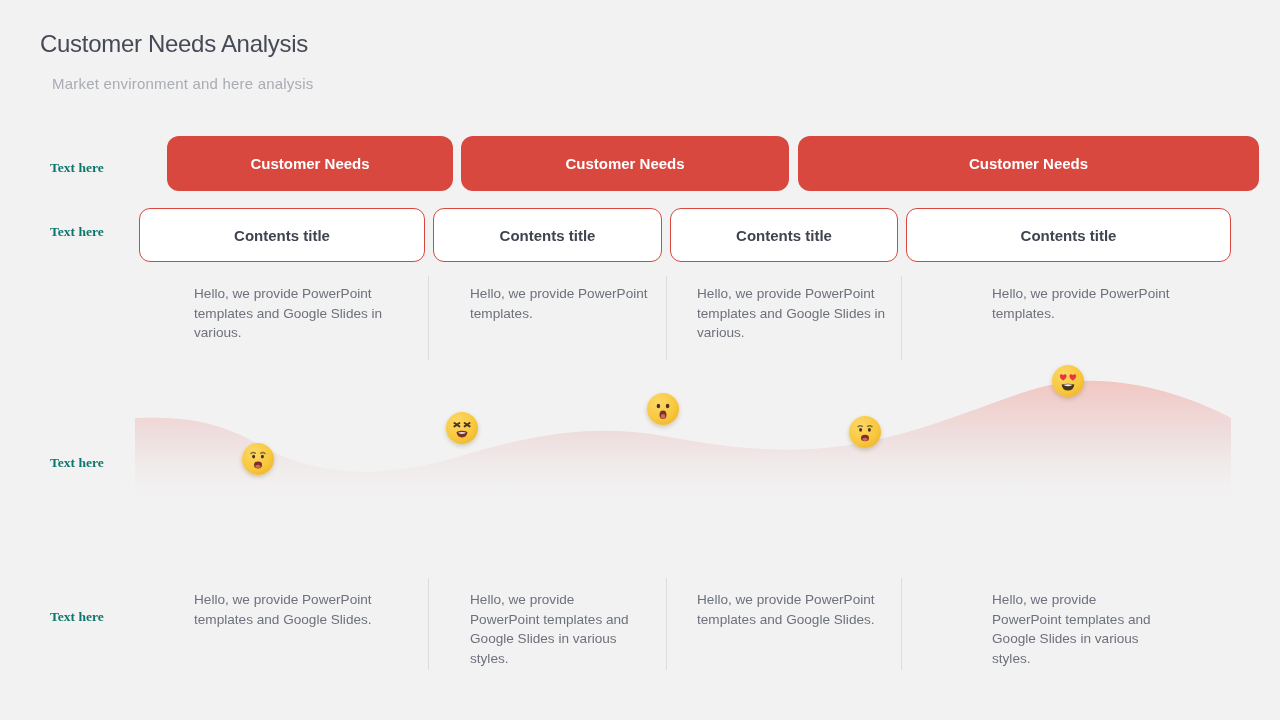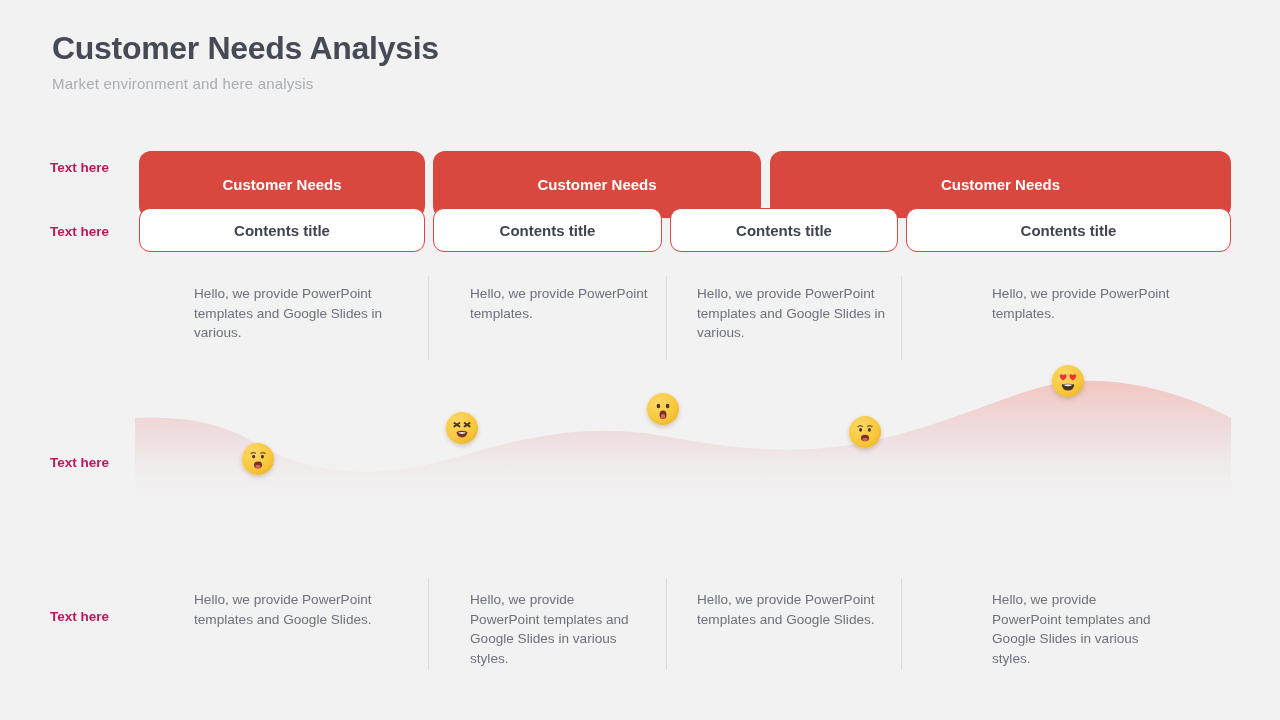--- a/index.html
+++ b/index.html
@@ -16,73 +16,75 @@
   }
   .slide {
     position: absolute;
     inset: 0;
     background: #f2f2f2;
   }
 
   
   .page-title {
     position: absolute;
-    left: 52px;
+    left: 40px;
     top: 30px;
-    font-size: 32px;
-    font-weight: bold;
+    font-size: 24px;
+    font-weight: normal;
     color: #464a56;
     letter-spacing: -0.3px;
     white-space: nowrap;
   }
   .page-subtitle {
     position: absolute;
     left: 52px;
     top: 75px;
     font-size: 15px;
     color: #a9acb3;
     letter-spacing: 0.2px;
     white-space: nowrap;
   }
 
   
   .axis-label {
     position: absolute;
     left: 50px;
     font-size: 13.5px;
     font-weight: bold;
-    color: #be185d;
+    color: #0f766e;
     white-space: nowrap;
+    font-family: Liberation Serif, serif;
   }
   .axis-label.l1 { top: 160px; }
   .axis-label.l2 { top: 224px; }
   .axis-label.l3 { top: 455px; }
   .axis-label.l4 { top: 609px; }
 
   
   .pill-red {
     position: absolute;
-    top: 151px;
-    height: 67px;
+    top: 136px;
+    height: 55px;
     background: #d9483f;
     border-radius: 12px;
     display: flex;
     align-items: center;
     justify-content: center;
     color: #ffffff;
     font-size: 15px;
     font-weight: bold;
     box-sizing: border-box;
+    margin-left: 28px;
   }
 
   
   .pill-white {
     position: absolute;
     top: 208px;
-    height: 44px;
+    height: 54px;
     background: #ffffff;
     border: 1.3px solid #d9483f;
     border-radius: 11px;
     display: flex;
     align-items: center;
     justify-content: center;
     color: #3f4450;
     font-size: 15px;
     font-weight: bold;
     box-sizing: border-box;

